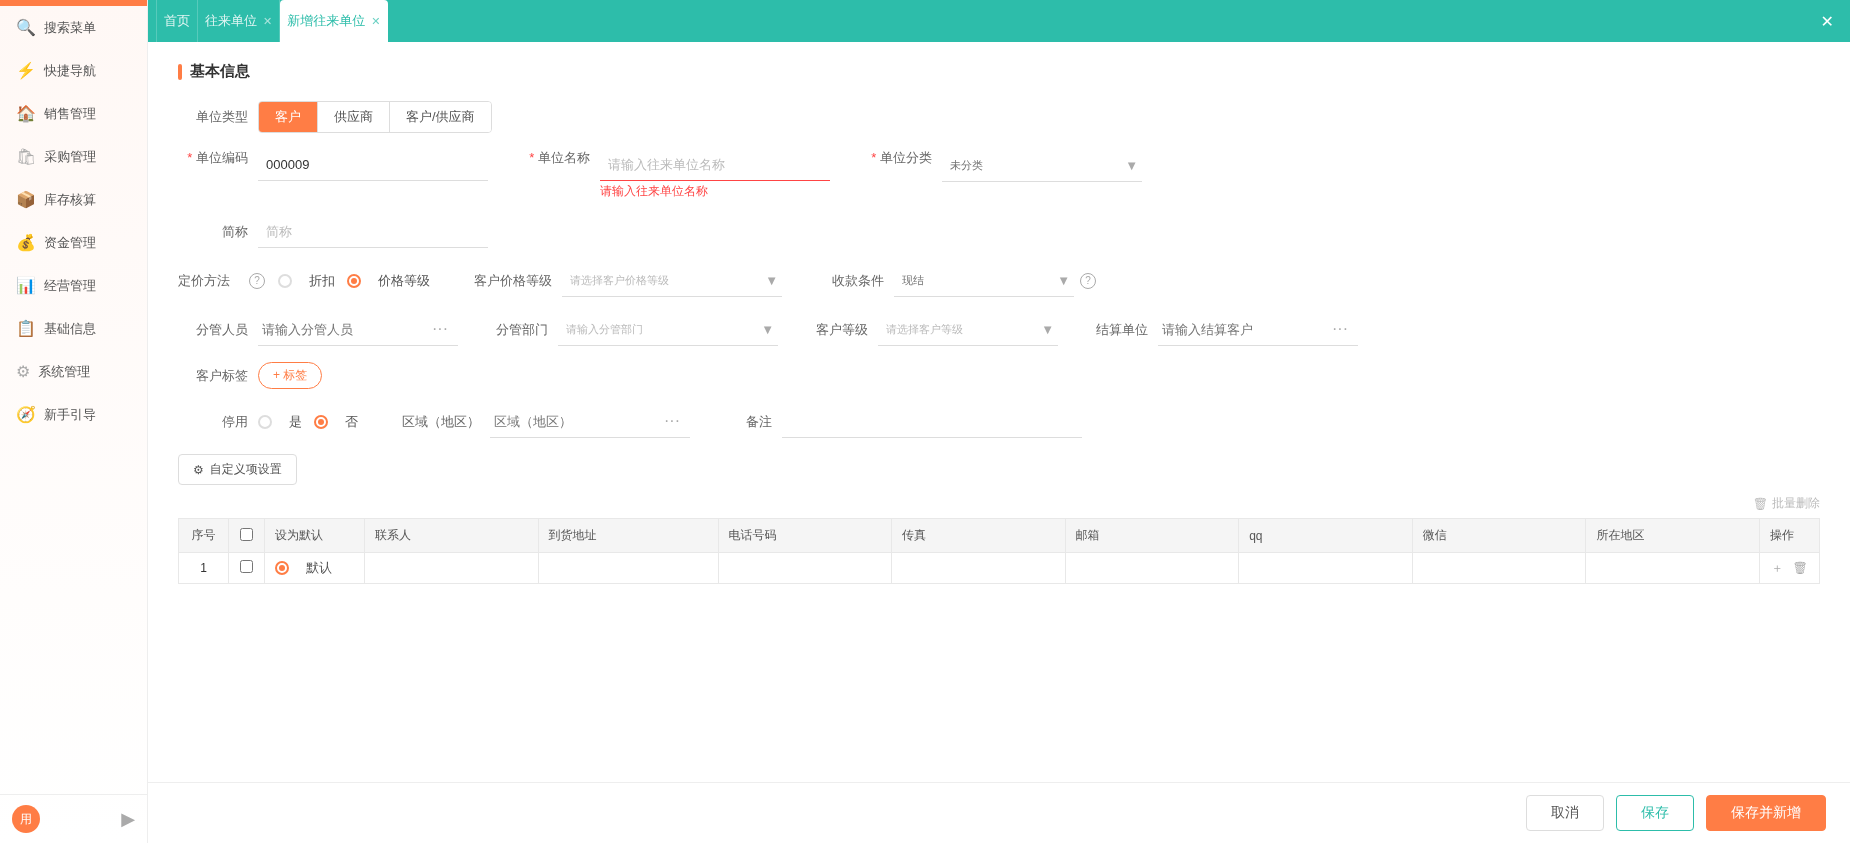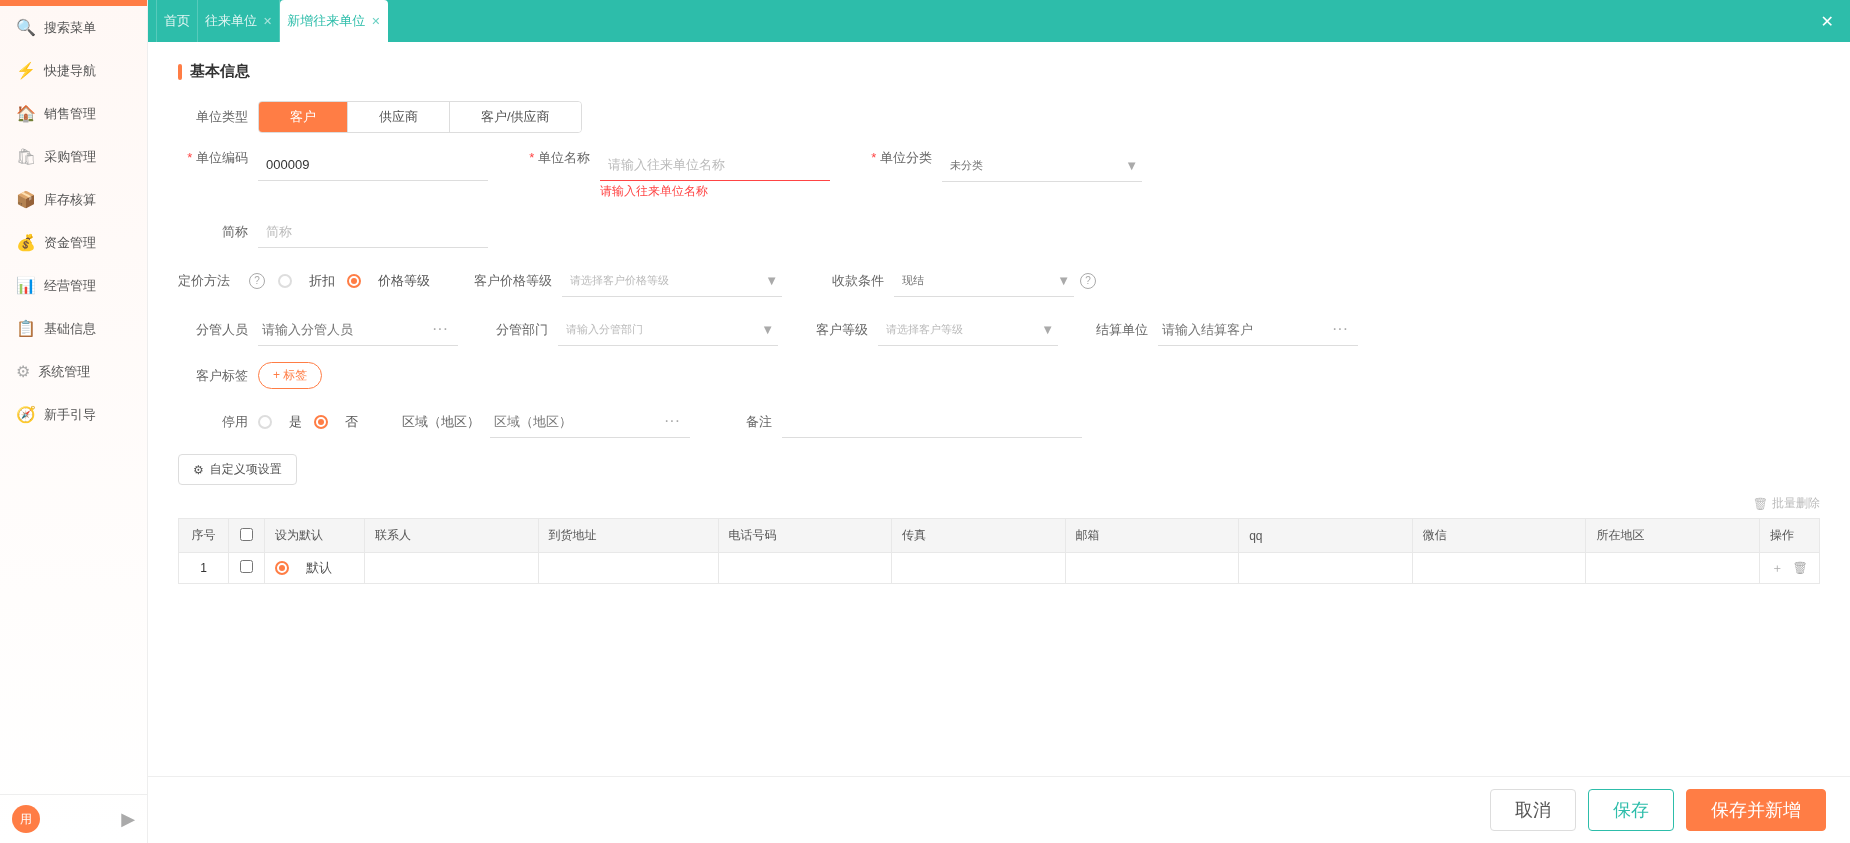--- a/index.html
+++ b/index.html
@@ -154,21 +154,21 @@
 
     
     .unit-type-group {
       display: flex;
       gap: 0;
       border: 1px solid #ddd;
       border-radius: 4px;
       overflow: hidden;
     }
     .unit-type-btn {
-      padding: 6px 31px;
+      padding: 6px 16px;
       border: none;
       background: white;
       cursor: pointer;
       font-size: 13px;
       color: #555;
       border-right: 1px solid #ddd;
     }
     .unit-type-btn:last-child { border-right: none; }
     .unit-type-btn.active {
       background: #ff7d45;
@@ -303,21 +303,21 @@
       border-top: 1px solid #eee;
       padding: 12px 24px;
       display: flex;
       justify-content: flex-end;
       gap: 12px;
       flex-shrink: 0;
     }
     .btn {
       padding: 8px 24px;
       border-radius: 4px;
-      font-size: 18px;
+      font-size: 14px;
       cursor: pointer;
       border: 1px solid #ddd;
     }
     .btn-default {
       background: white;
       color: #555;
     }
     .btn-primary {
       background: white;
       color: #2dbdaa;

